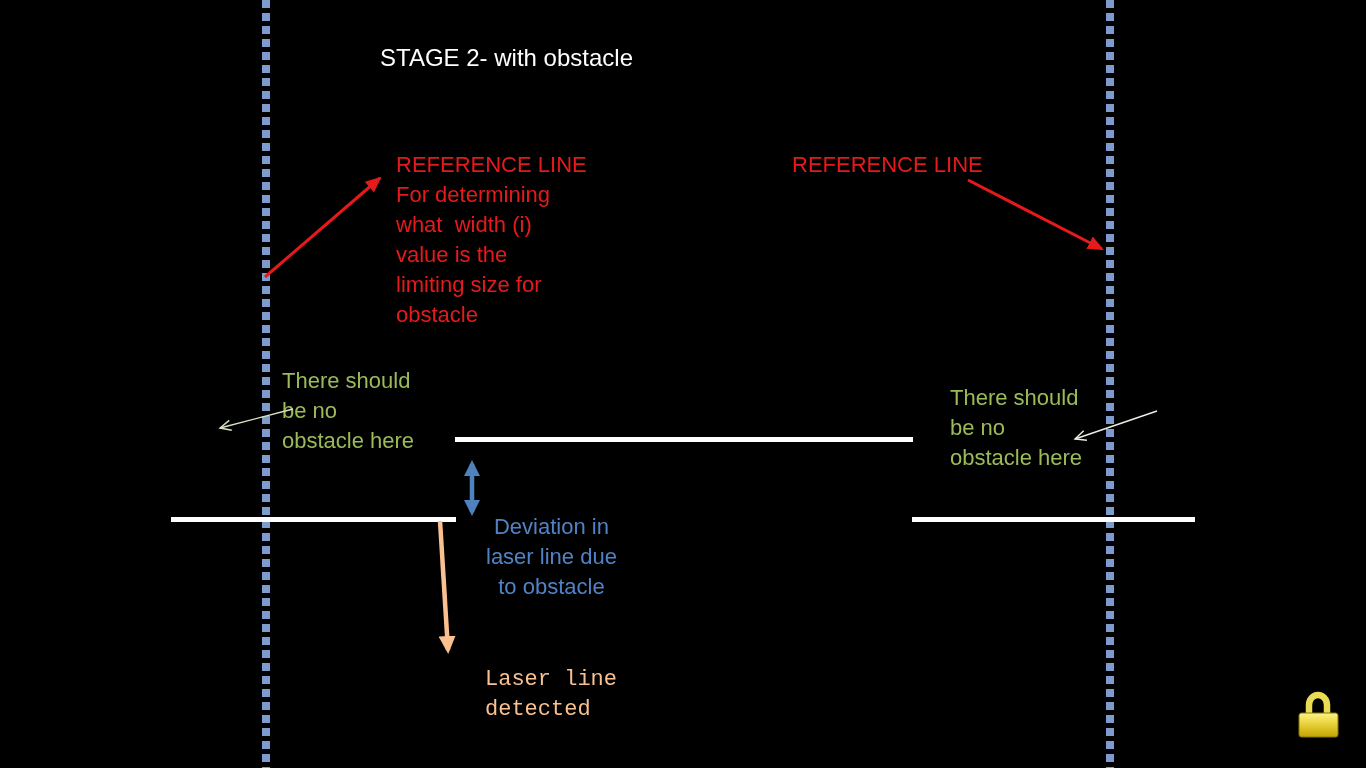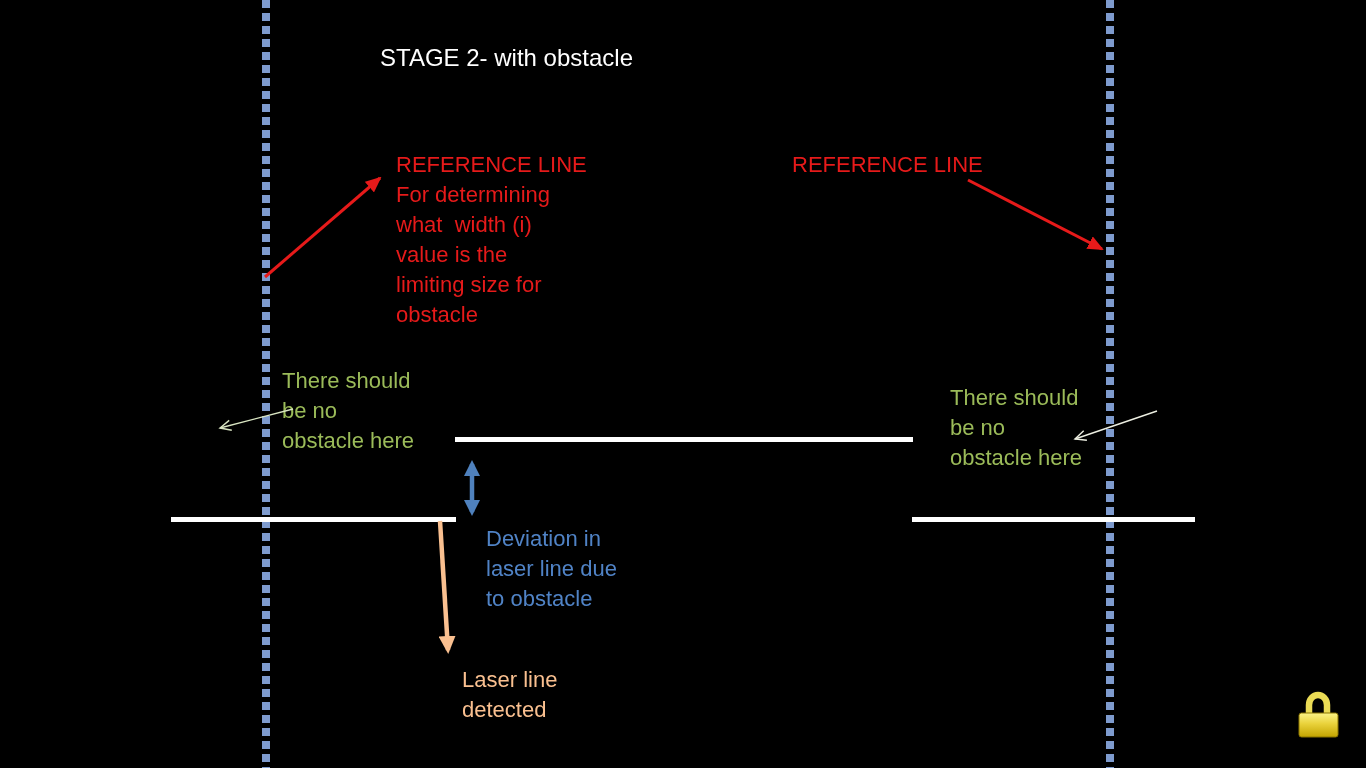--- a/index.html
+++ b/index.html
@@ -46,22 +46,22 @@
   }
   .note.red    { color: #E61A1A; font-weight: normal; }
   .note.green  { color: #9BBB59; }
   .note.blue   { color: #5083C6; }
   .note.orange { color: #FAC090; }
 
   .note-ref-left    { left: 396px;  top: 150px; }
   .note-ref-right   { left: 792px;  top: 150px; }
   .note-noobs-left  { left: 282px;  top: 366px; }
   .note-noobs-right { left: 950px;  top: 383px; }
-  .note-deviation   { left: 486px;  top: 524px; }
-  .note-laser       { left: 462px;  top: 665px; }
+  .note-deviation   { left: 486px;  top: 512px; text-align: center; }
+  .note-laser       { left: 485px;  top: 665px; font-family: Liberation Mono, monospace; }
 
   
   .laser-line {
     position: absolute;
     height: 5px;
     background: #FFFFFF;
   }
   .laser-left  { left: 171px; top: 517px; width: 285px; }
   .laser-mid   { left: 455px; top: 437px; width: 458px; }
   .laser-right { left: 912px; top: 517px; width: 283px; }

